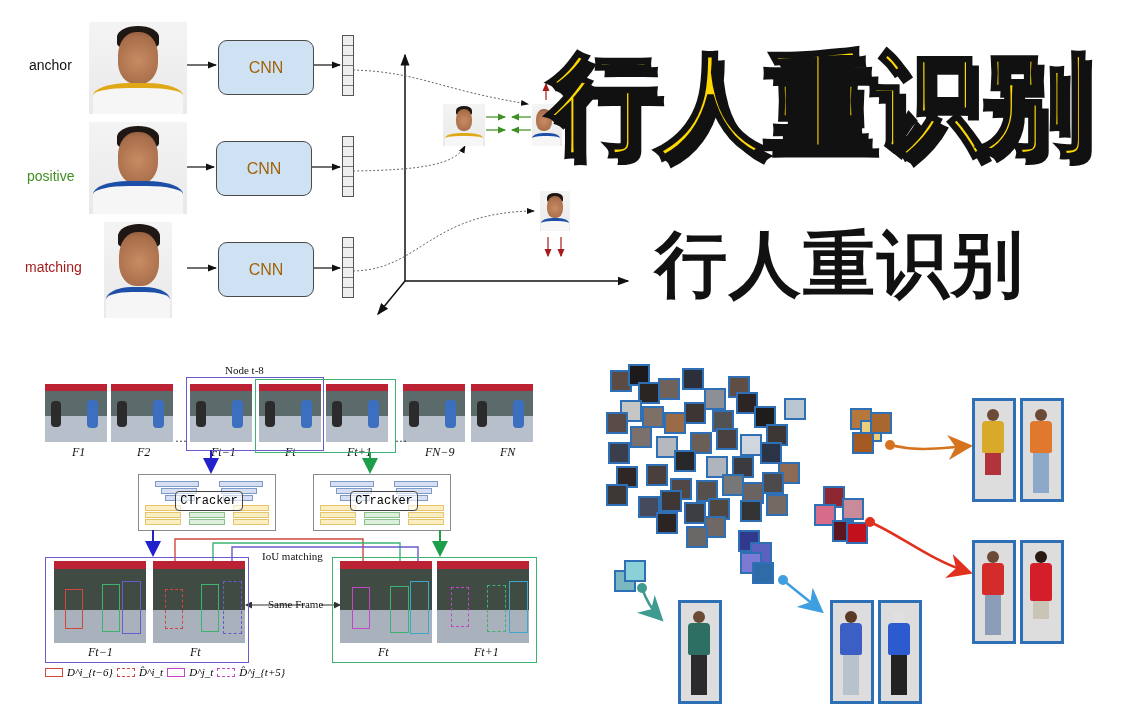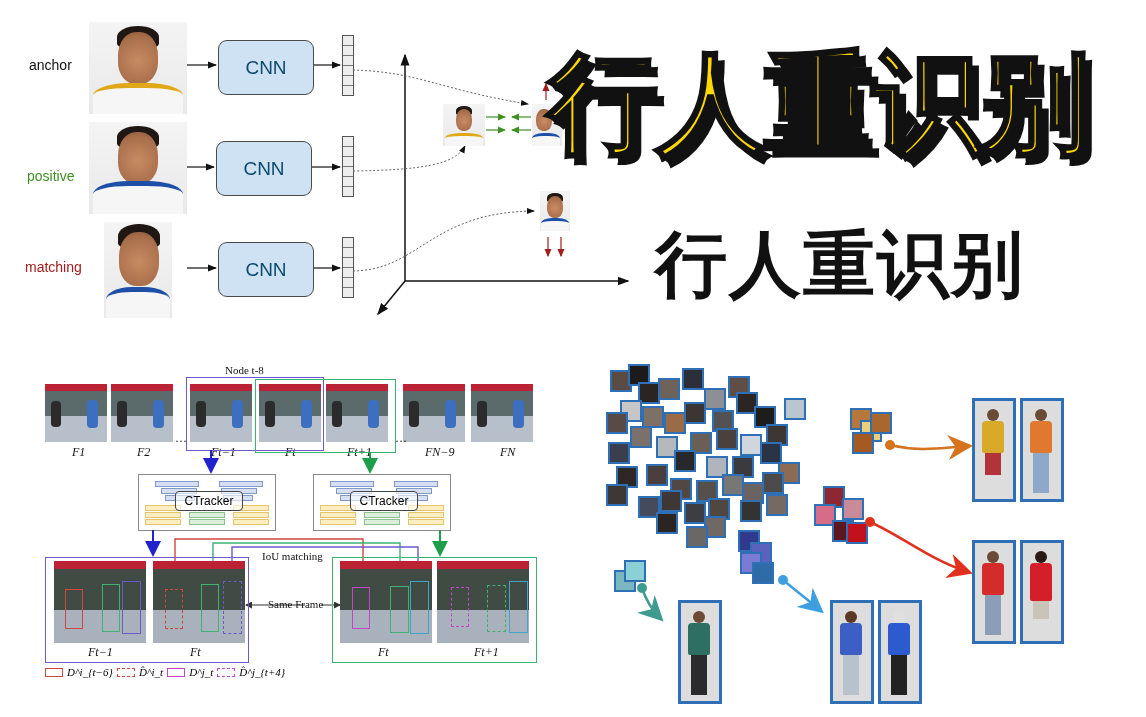--- a/index.html
+++ b/index.html
@@ -3,37 +3,37 @@
 <meta charset="utf-8">
 <style>
   html,body{margin:0;padding:0;background:#ffffff;}
   body{width:1146px;height:717px;position:relative;overflow:hidden;font-family:"Liberation Sans",sans-serif;}
   .abs{position:absolute;}
   .lbl{font-size:14px;}
   .face{position:absolute;background:linear-gradient(180deg,#f4f4f4 0%,#e9e9e9 100%);overflow:hidden;}
   .face .head{position:absolute;border-radius:45% 45% 42% 42%;background:radial-gradient(circle at 50% 55%,#c88c63 0%,#a86e4a 70%,#7a4d33 100%);}
   .face .hair{position:absolute;border-radius:50% 50% 20% 20%;background:#1e1713;}
   .face .jersey{position:absolute;bottom:0;border-radius:40% 40% 0 0;background:#f6f6f6;border-top:5px solid #1d4ea8;}
-  .cnn{position:absolute;width:94px;height:53px;background:#cfe2f3;border:1.5px solid #4a4a4a;border-radius:9px;display:flex;align-items:center;justify-content:center;font-size:19px;color:#0c4a6e;}
+  .cnn{position:absolute;width:94px;height:53px;background:#cfe2f3;border:1.5px solid #4a4a4a;border-radius:9px;display:flex;align-items:center;justify-content:center;font-size:16px;color:#a16207;}
   .vec{position:absolute;width:10px;border:1px solid #555;background:#eee;}
   .vec div{height:9px;border-bottom:1px solid #777;}
   .vec div:last-child{border-bottom:none;}
   .title-main{position:absolute;left:548px;top:48px;font-family:"DejaVu Sans",sans-serif;font-weight:bold;font-size:110px;letter-spacing:-2px;color:#ffd800;
     -webkit-text-stroke:3px #111;text-shadow:8px 8px 0 #111;line-height:1;}
   .title-sub{position:absolute;left:655px;top:228px;font-family:"DejaVu Sans",sans-serif;font-weight:bold;font-size:72px;color:#111;line-height:1;letter-spacing:2px;}
   .frame{position:absolute;width:62px;height:58px;background:linear-gradient(180deg,#b23 0 12%,#5b6a6a 12% 55%,#b7bfca 55% 100%);}
   .frame:before{content:"";position:absolute;left:10%;top:30%;width:10px;height:26px;background:#2b2b2b;border-radius:4px;}
   .frame:after{content:"";position:absolute;right:15%;top:28%;width:11px;height:28px;background:#3d6fc1;border-radius:4px;}
   .flabel{position:absolute;font-family:"Liberation Serif",serif;font-style:italic;font-size:12px;color:#111;}
   .node-lbl{position:absolute;font-family:"Liberation Serif",serif;font-size:11px;color:#111;}
   .ctracker{position:absolute;width:136px;height:55px;border:1.5px solid #8a8a8a;background:#fff;}
   .ct-bar{position:absolute;height:4px;border:1px solid #7f99c9;background:#d6e0f2;}
   .ct-y{position:absolute;height:4px;border:1px solid #e6c46a;background:#fbeec3;}
   .ct-g{position:absolute;height:4px;border:1px solid #8cbf8c;background:#dcefdc;}
-  .ct-txt{position:absolute;left:36px;top:16px;width:66px;height:18px;border:1.5px solid #444;border-radius:4px;font-family:Liberation Sans, sans-serif;font-size:12px;display:flex;align-items:center;justify-content:center;background:rgba(255,255,255,.6);}
+  .ct-txt{position:absolute;left:36px;top:16px;width:66px;height:18px;border:1.5px solid #444;border-radius:4px;font-family:Liberation Mono, monospace;font-size:12px;display:flex;align-items:center;justify-content:center;background:rgba(255,255,255,.6);}
   .bigframe{position:absolute;width:92px;height:82px;background:linear-gradient(180deg,#b23 0 10%,#3f4b43 10% 60%,#a9b2bc 60% 100%);}
   .bbox{position:absolute;border:1.5px solid;}
   .patch{position:absolute;width:18px;height:18px;border:2px solid #2f6fb6;background:#4b4644;}
   .person{position:absolute;width:38px;height:98px;border:3px solid #2f6fb6;background:#ddd;overflow:hidden;}
   .person .p-head{position:absolute;left:12px;top:8px;width:12px;height:12px;border-radius:50%;background:#6b4a36;}
   .person .p-top{position:absolute;left:7px;top:20px;width:22px;height:32px;border-radius:4px 4px 2px 2px;}
   .person .p-leg{position:absolute;left:10px;top:52px;width:16px;height:40px;}
 </style>
 </head>
 <body>
@@ -262,21 +262,21 @@
   <div class="flabel" style="left:474px;top:295px;">Ft+1</div>
 
   <div class="abs" style="left:45px;top:316px;display:flex;align-items:center;gap:4px;font-family:'Liberation Serif',serif;font-style:italic;font-size:11px;">
     <span style="display:inline-block;width:16px;height:7px;border:1.5px solid #d0473d;"></span>
     <span>D^i_{t−6}</span>
     <span style="display:inline-block;width:16px;height:7px;border:1.5px dashed #d0473d;"></span>
     <span>D̂^i_t</span>
     <span style="display:inline-block;width:16px;height:7px;border:1.5px solid #c146c9;"></span>
     <span>D^j_t</span>
     <span style="display:inline-block;width:16px;height:7px;border:1.5px dashed #c146c9;"></span>
-    <span>D̂^j_{t+4}</span>
+    <span>D̂^j_{t+5}</span>
   </div>
 </div>
 
 <div class="abs" style="left:590px;top:360px;width:556px;height:357px;">
 
   <div class="abs" style="left:10px;top:0;width:200px;height:190px;">
     <div class="patch" style="left:10px;top:10px;background:#5a4b44;"></div>
     <div class="patch" style="left:28px;top:4px;background:#1c1a1a;"></div>
     <div class="patch" style="left:38px;top:22px;background:#2a2523;"></div>
     <div class="patch" style="left:58px;top:18px;background:#6f625a;"></div>

